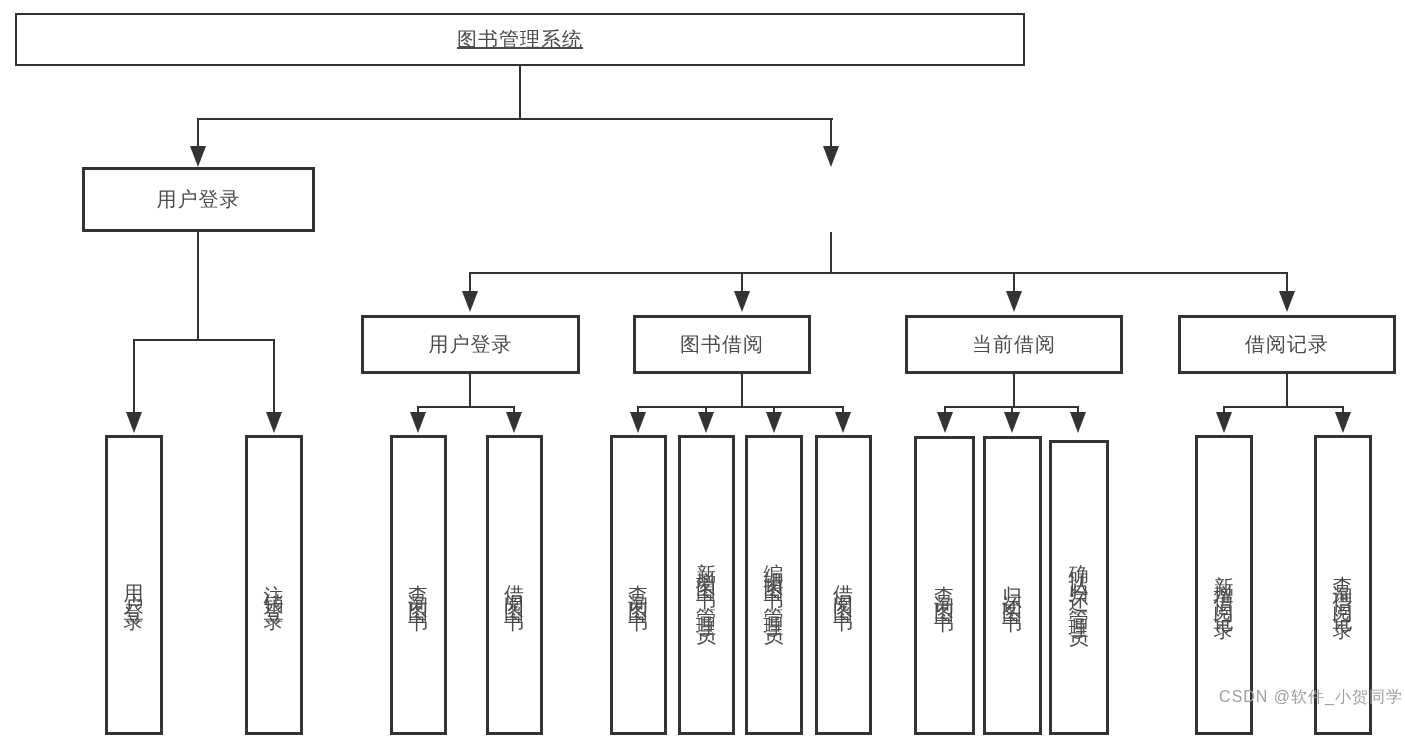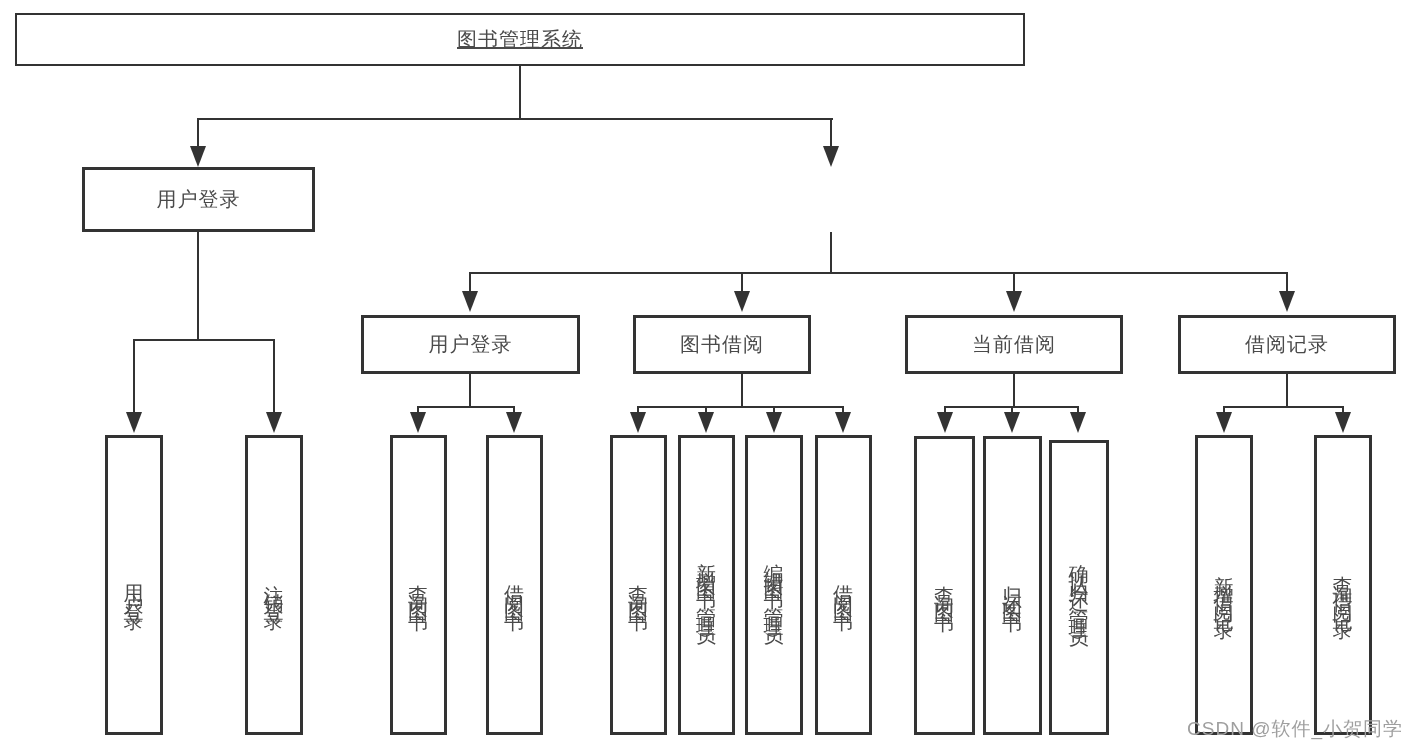--- a/index.html
+++ b/index.html
@@ -42,22 +42,22 @@
   .hl{height:2px;}
   .ah{
     position:absolute;display:block;
     width:0;height:0;
     border-left:8px solid transparent;
     border-right:8px solid transparent;
     border-top:21px solid var(--line);
   }
   .watermark{
     position:absolute;
-    top:716px;right:2px;
-    font-size:19px;
+    top:687px;right:2px;
+    font-size:16px;
     color:var(--wm);
     letter-spacing:1px;
     white-space:nowrap;
   }
 </style>
 </head>
 <body>
 
 <div class="canvas">
 

